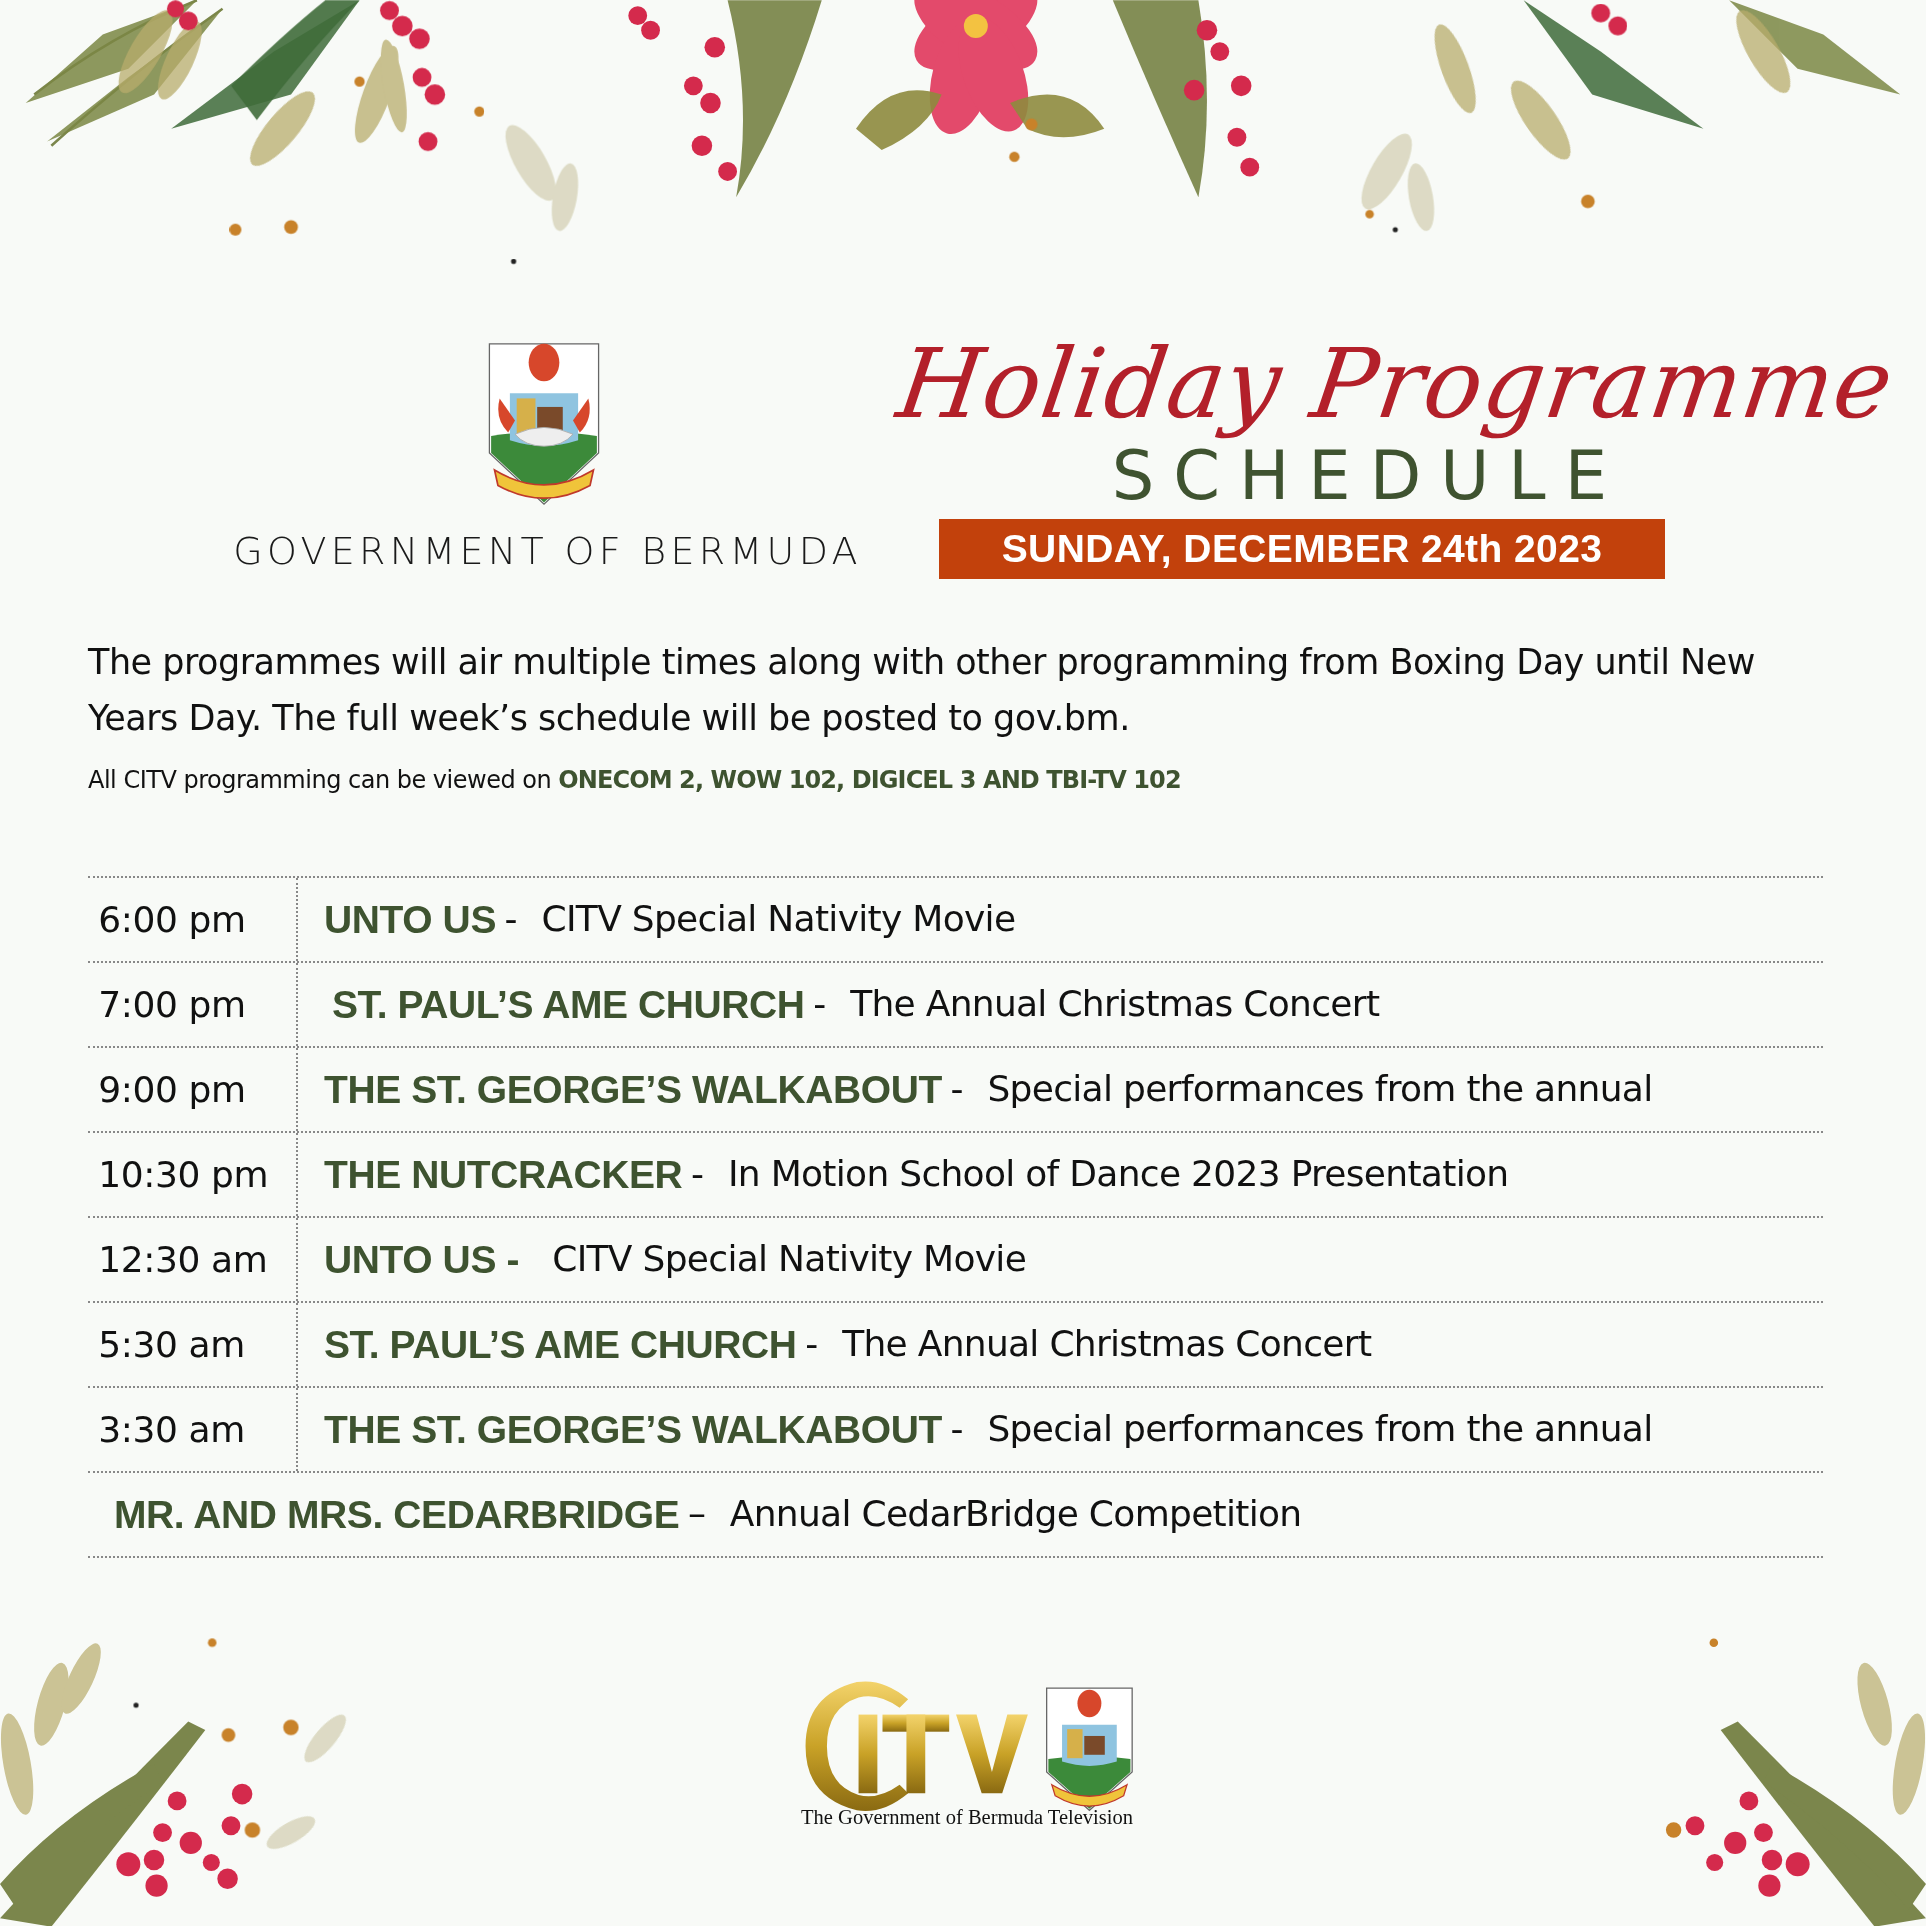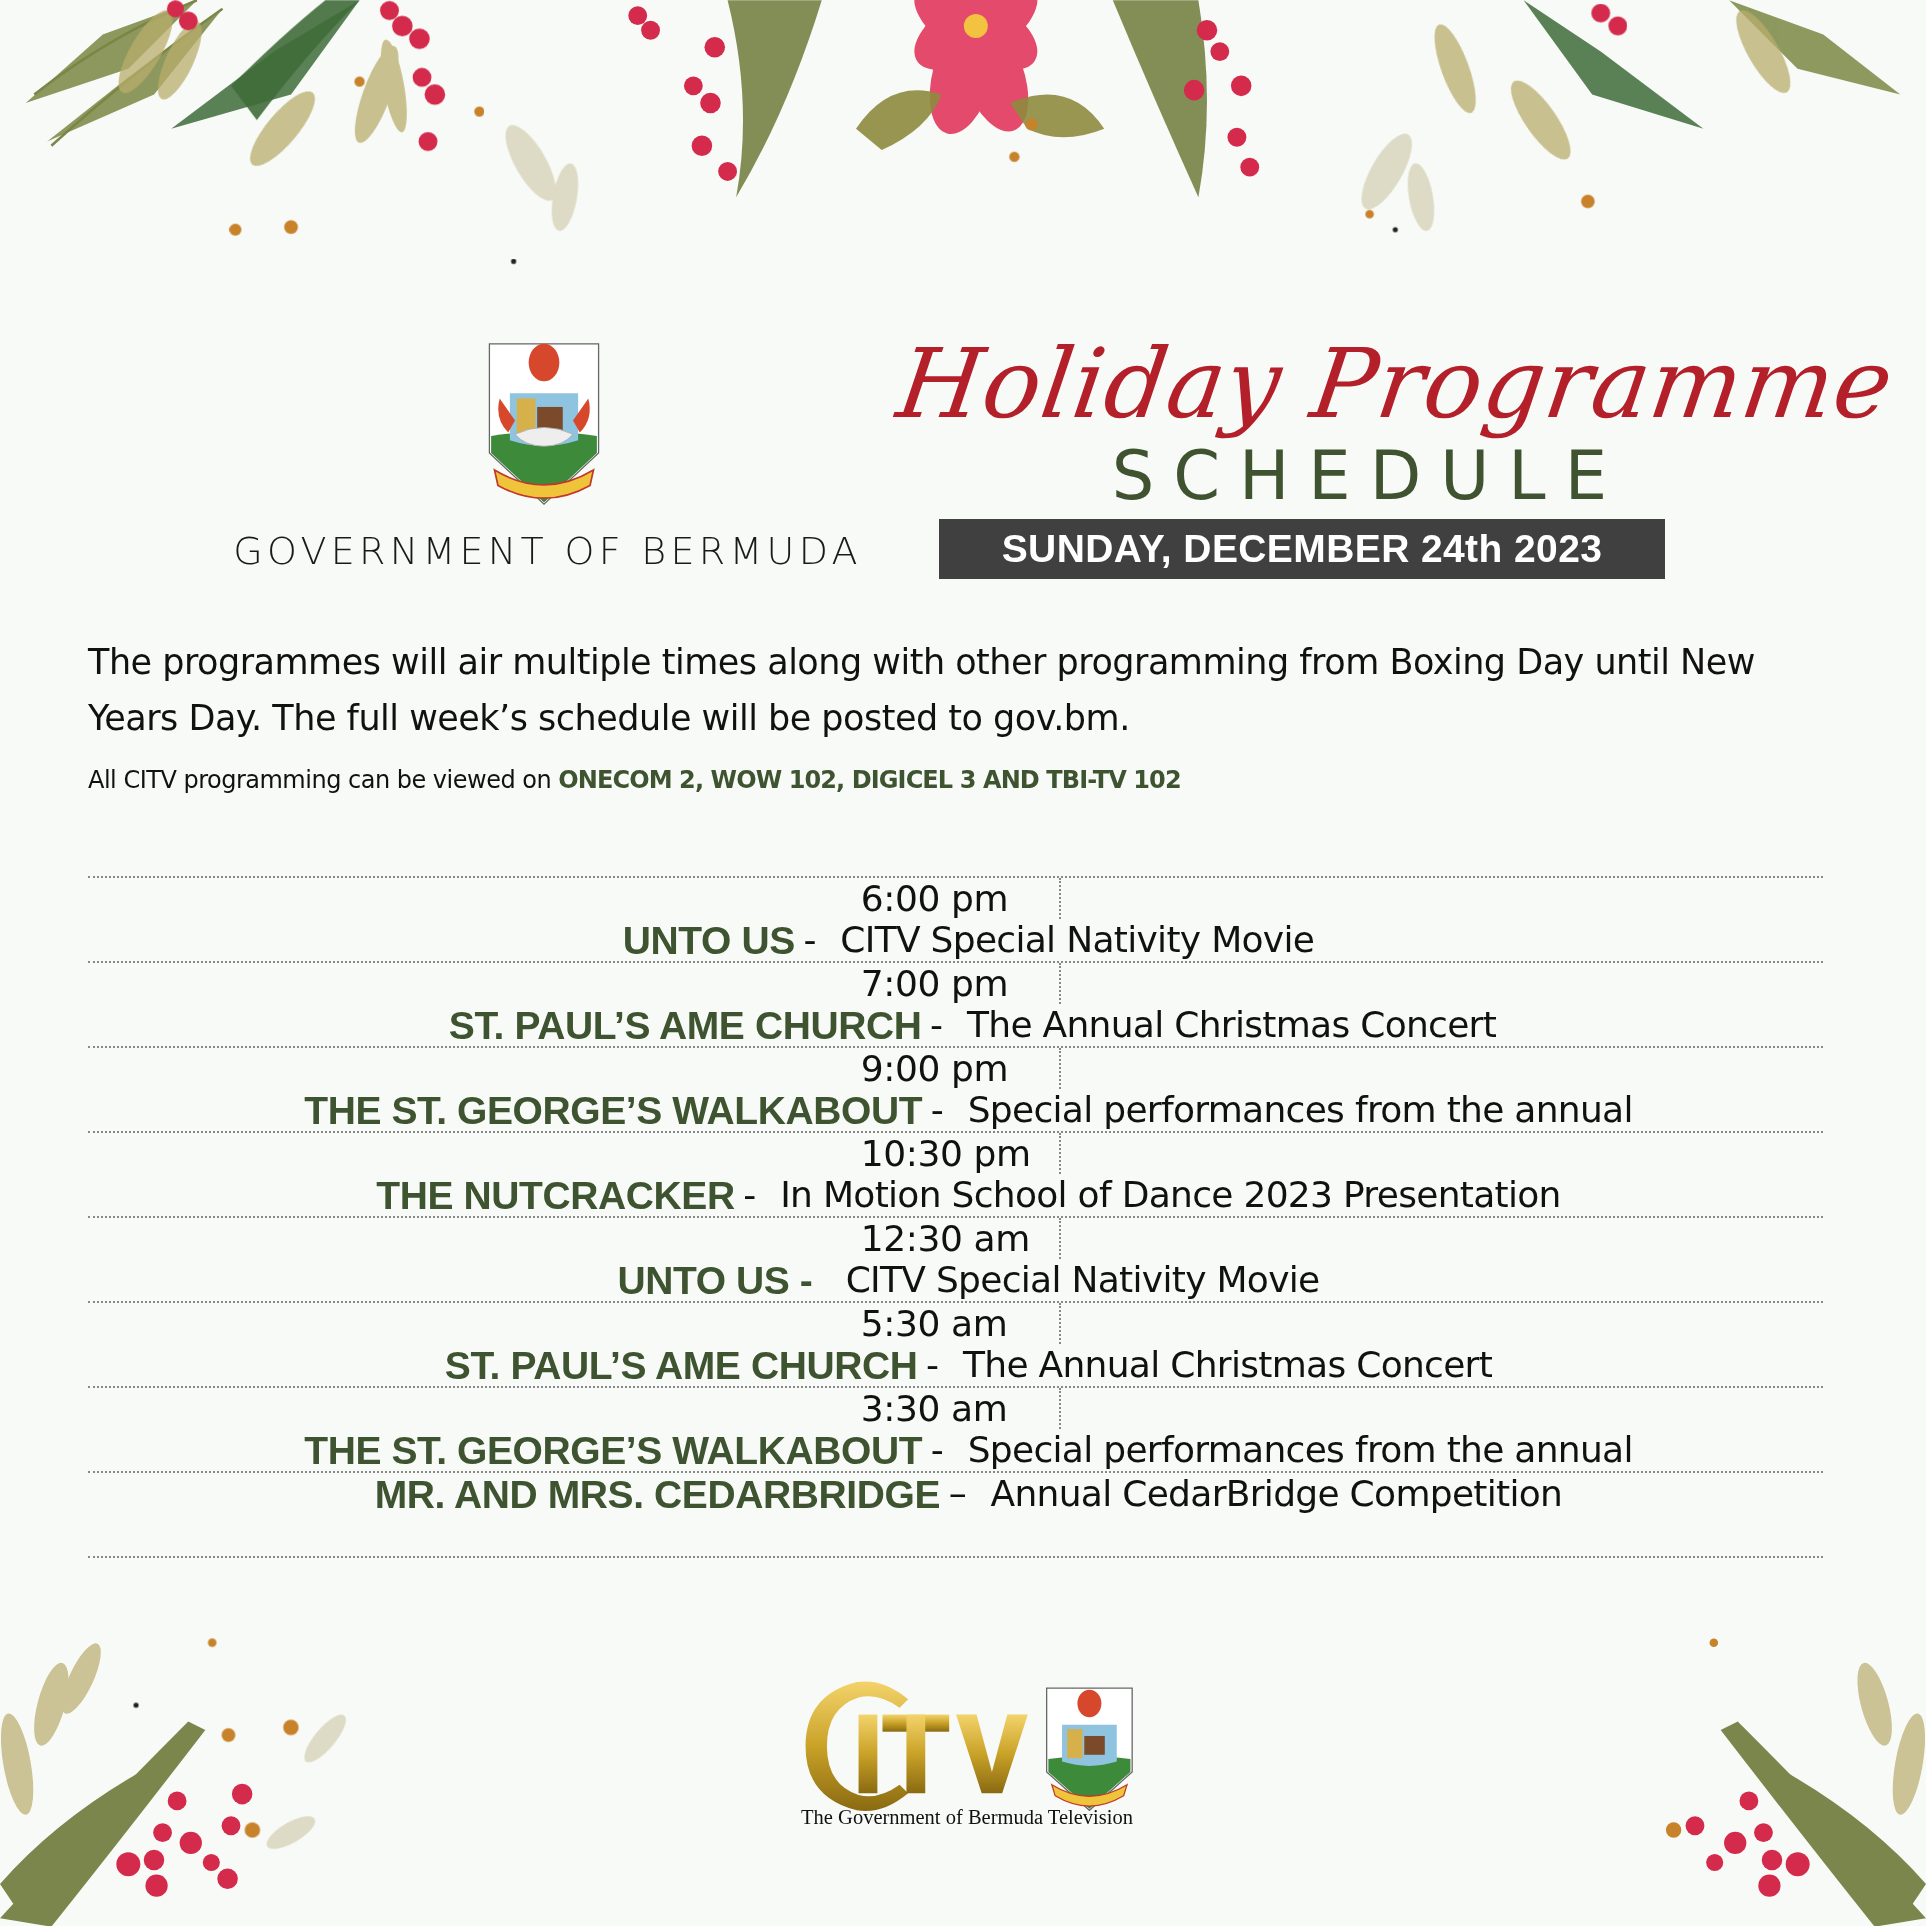--- a/index.html
+++ b/index.html
@@ -32,21 +32,21 @@
     transform:skewX(-8deg);
   }
   .title-schedule {
     left:984px; top:443px; width:642px; text-align:right;
     font-family:"DejaVu Sans", sans-serif; font-weight:400;
     font-size:67px; color:#3f5330; letter-spacing:19px;
     line-height:1; white-space:nowrap;
   }
   .date-bar {
     left:939px; top:519px; width:726px; height:60px;
-    background:#404040; color:#fff;
+    background:#c2410c; color:#fff;
     display:flex; align-items:center; justify-content:center;
     font-family:"Liberation Sans", sans-serif; font-weight:700;
     font-size:39px; letter-spacing:0.4px; white-space:nowrap;
   }
 
   
   .intro {
     left:88px; top:634px; width:1755px;
     font-family:"DejaVu Sans", sans-serif; font-size:35px;
     line-height:56px; color:#111; letter-spacing:-0.5px;
@@ -59,21 +59,20 @@
   .channels .accent { color:#3e5330; font-weight:700; letter-spacing:-0.9px; }
 
   
   .schedule {
     left:88px; top:876px; width:1735px;
     border-top:2.6px dotted #888;
   }
   .row {
     display:flex; height:83px; border-bottom:2.6px dotted #888;
     align-items:center;
-    flex-direction:column;
   }
   .row .time {
     width:210px; height:100%; box-sizing:border-box;
     border-right:2.6px dotted #888;
     display:flex; align-items:center; padding-left:10.3px;
     font-family:"DejaVu Sans", sans-serif; font-size:36px; color:#111;
     white-space:nowrap; letter-spacing:-0.4px;
   }
   .row .prog {
     padding-left:26px; display:flex; align-items:flex-start; white-space:nowrap;

